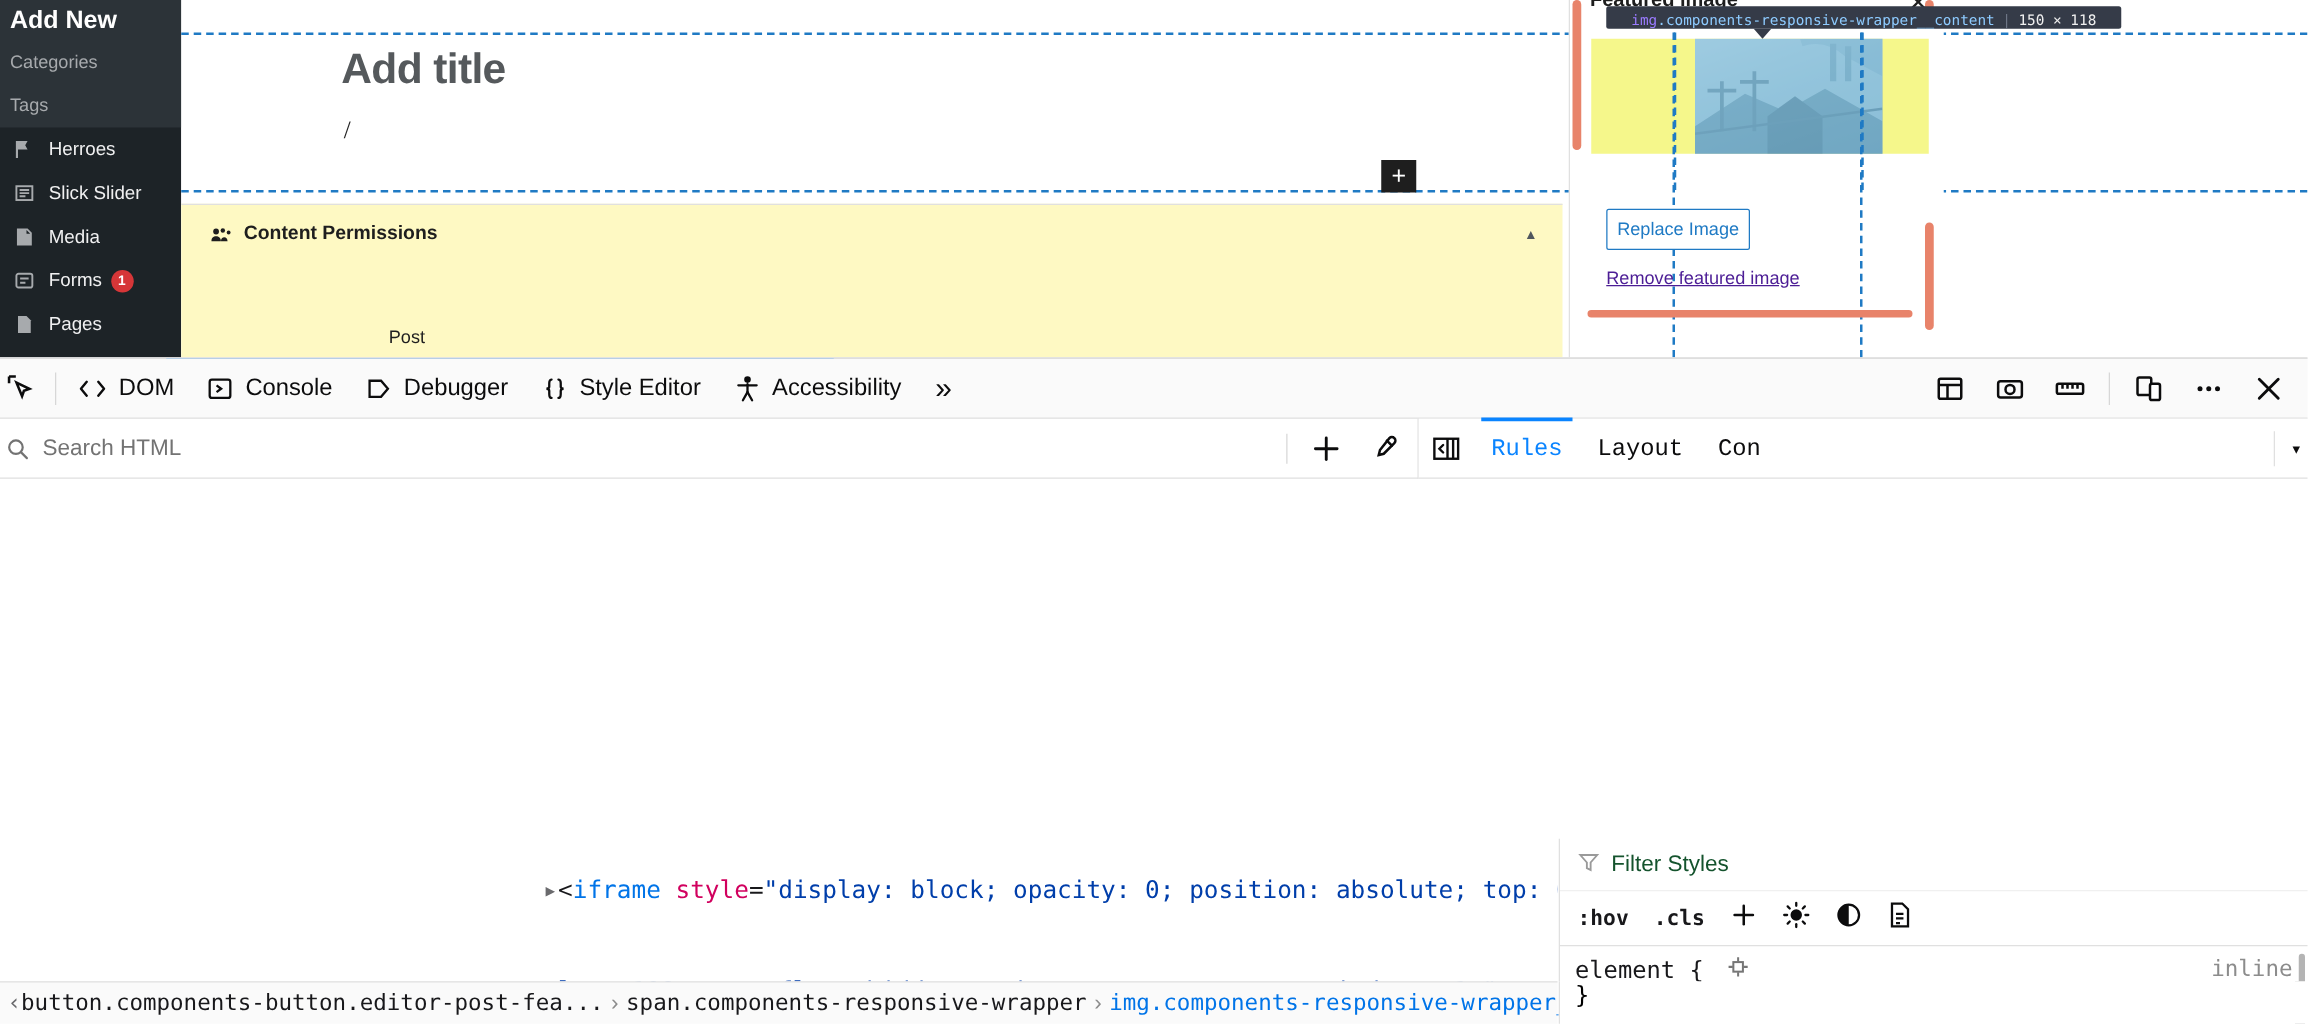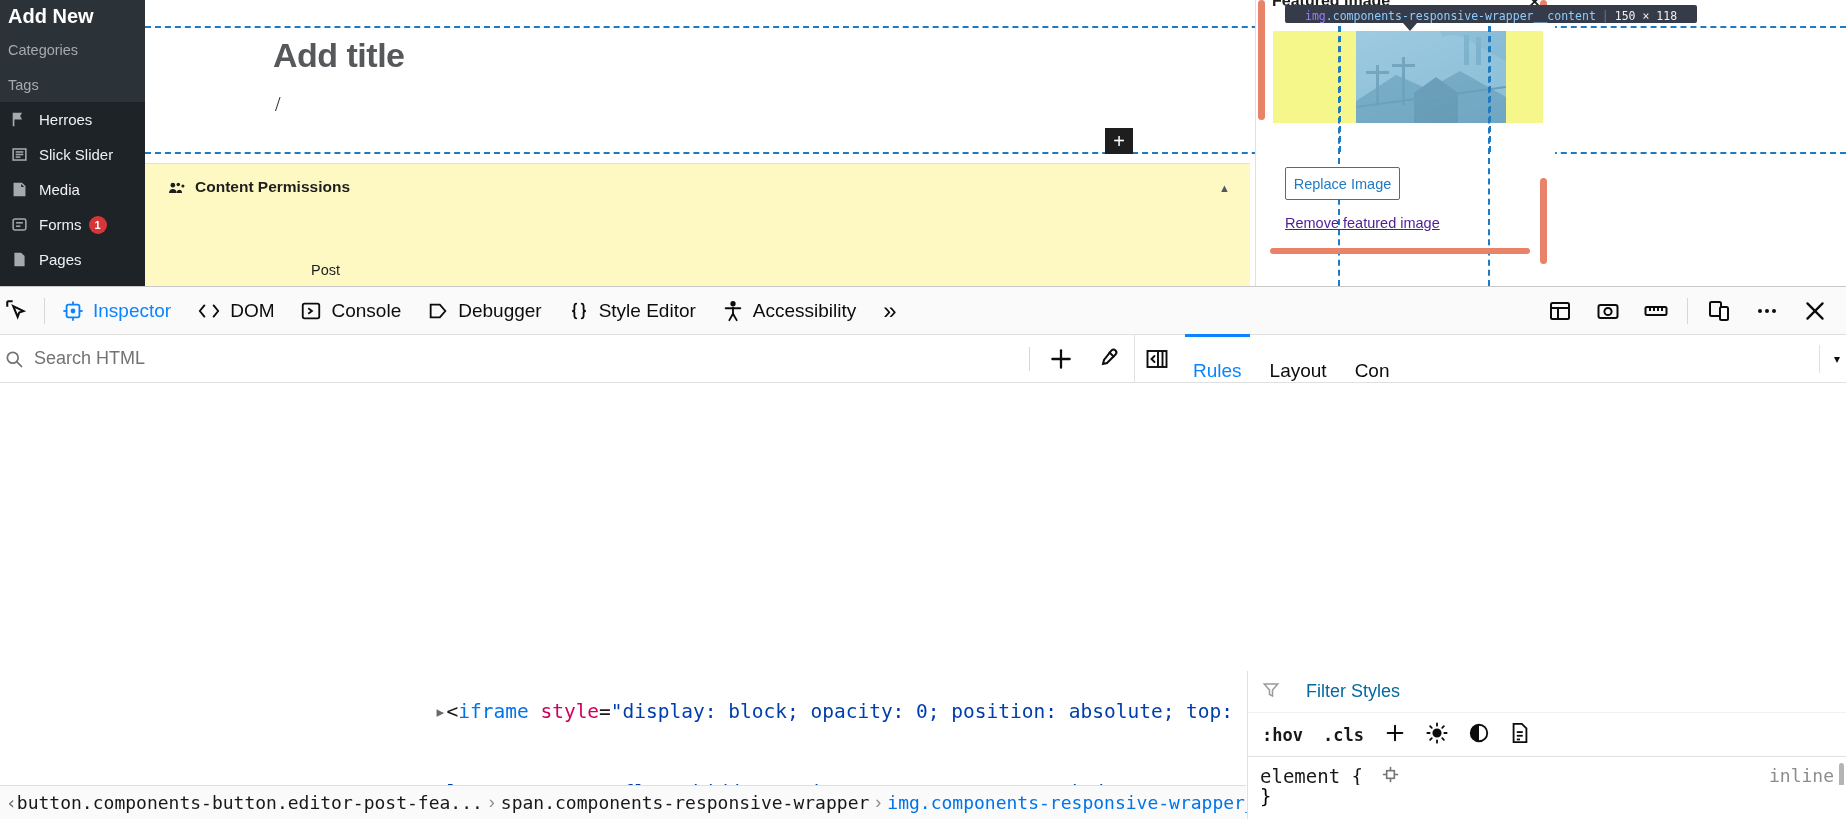--- a/index.html
+++ b/index.html
@@ -106,21 +106,21 @@
      border-right:1px solid #e0e0e0; height:48px;}
   #dt-search .sicon { margin:0 10px 0 4px; display:flex; }
   #dt-search .stext { color:#737373; font-size:18px; }
   #dt-search .tools { margin-left:auto; display:flex; align-items:center; gap:4px; padding-right:6px;}
   #dt-search .tools .sep { width:1px; height:24px; background:#d7d7d7; margin-right:6px;}
 
   #dt-sidetabs { flex:1; display:flex; align-items:center; border-bottom:1px solid #e0e0e0;
      background:#fff; position:relative; }
   #dt-sidetabs .pane-toggle { width:44px; display:flex; justify-content:center; align-items:center;}
   .side-tab { padding:0 14px; font-size:19px; color:#0c0c0d; height:47px; display:flex;
-     align-items:flex-end; position:relative; }
+     align-items:center; position:relative;font-family:Liberation Mono, monospace; }
   .side-tab.active { color:#0a84ff; }
   .side-tab.active:before { content:""; position:absolute; left:6px; right:6px; top:-1px; height:3px;
      background:#0a84ff; }
   #sidetab-more { position:absolute; right:6px; top:17px; font-size:12px; color:#0c0c0d; }
   #sidetab-div { position:absolute; right:26px; top:10px; width:1px; height:28px; background:#e0e0e0;}
 
   
   #markup { position:absolute; left:0; top:384px; width:1246px; height:273px; overflow:hidden;
      font-family:"DejaVu Sans Mono", monospace; font-size:19.5px; line-height:27px; color:#18181b; }
   #markup .ln { white-space:pre; padding-left:0; }
@@ -129,21 +129,21 @@
   .vl { color:#003eaa; }
   .twisty { display:inline-block; width:12px; color:#6a6a6d; }
 
   #mk-scroll { position:absolute; right:4px; top:490px; width:6px; height:118px; background:#b4b4b4;
      border-radius:3px; }
 
   
   #rules-pane { position:absolute; left:1247px; top:384px; right:0; bottom:34px; background:#fff;
      border-left:1px solid #e0e0e0; font-family:"DejaVu Sans Mono", monospace; }
   #filter-row { display:flex; align-items:center; height:42px; padding-left:14px; border-bottom:1px solid #f0f0f0;}
-  #filter-row .ftxt { color:#0369a1; font-size:18px; margin-left:26px; font-family:"Liberation Sans",sans-serif;}
+  #filter-row .ftxt { color:#14532d; font-size:18px; margin-left:9px; font-family:"Liberation Sans",sans-serif;}
   #pseudo-row { display:flex; align-items:center; height:44px; padding-left:14px; gap:20px;
      border-bottom:1px solid #e0e0e0; font-size:17px; font-weight:bold; color:#18181b;}
   .rule-blk { padding:6px 12px 6px 12px; border-bottom:1px solid #e8e8e8; font-size:19px;
      line-height:26px; color:#18181b; position:relative;}
   .rule-blk .src { color:#8c8c8c; float:right; font-size:18px;}
   #rules-scroll { position:absolute; right:2px; top:92px; width:5px; height:92px; background:#b4b4b4;
      border-radius:3px;}
 
   
   #crumbs { position:absolute; left:0; bottom:0; width:1246px; height:34px; background:#fafafa;
@@ -307,33 +307,20 @@
 
   <div id="dt-tabbar">
     <div id="picker-btn">
       <svg width="26" height="26" viewBox="0 0 24 24" fill="none" stroke="#0c0c0d" stroke-width="1.9">
         <path d="M3 3h5M3 3v5"></path>
           <path d="M8.5 7.5l9.5 4.6-4 1.4-1.4 4z"></path>
         </svg>
     </div>
     <div class="vdiv"></div>
 
-    <div class="dt-tab active">
-      <span class="ti">
-        <svg width="22" height="22" viewBox="0 0 24 24" fill="none" stroke="#0a84ff" stroke-width="2">
-          <rect x="5" y="5" width="14" height="14" rx="2"></rect>
-            <circle cx="12" cy="12" r="2.6" fill="#0a84ff" stroke="none"></circle>
-          <line x1="12" y1="1.5" x2="12" y2="5"></line>
-            <line x1="12" y1="19" x2="12" y2="22.5"></line>
-          <line x1="1.5" y1="12" x2="5" y2="12"></line>
-            <line x1="19" y1="12" x2="22.5" y2="12"></line>
-          </svg>
-      </span>
-      <span>Inspector</span>
-    </div>
 
     <div class="dt-tab">
       <span class="ti">
         <svg width="24" height="22" viewBox="0 0 26 22" fill="none" stroke="#0c0c0d" stroke-width="2.1" stroke-linecap="round" stroke-linejoin="round">
           <polyline points="8,5 3,11 8,17"></polyline>
             <polyline points="18,5 23,11 18,17"></polyline>
           </svg>
       </span>
       <span>DOM</span>
     </div>

